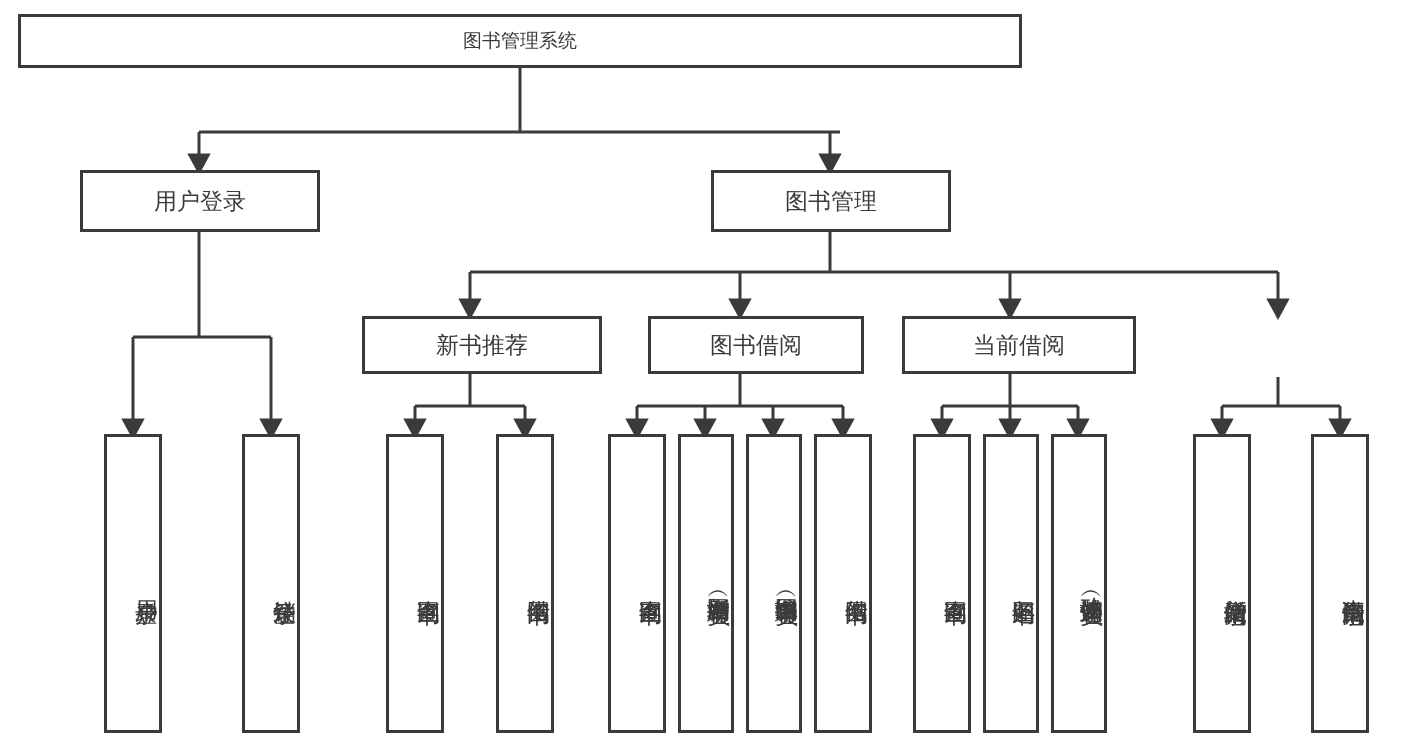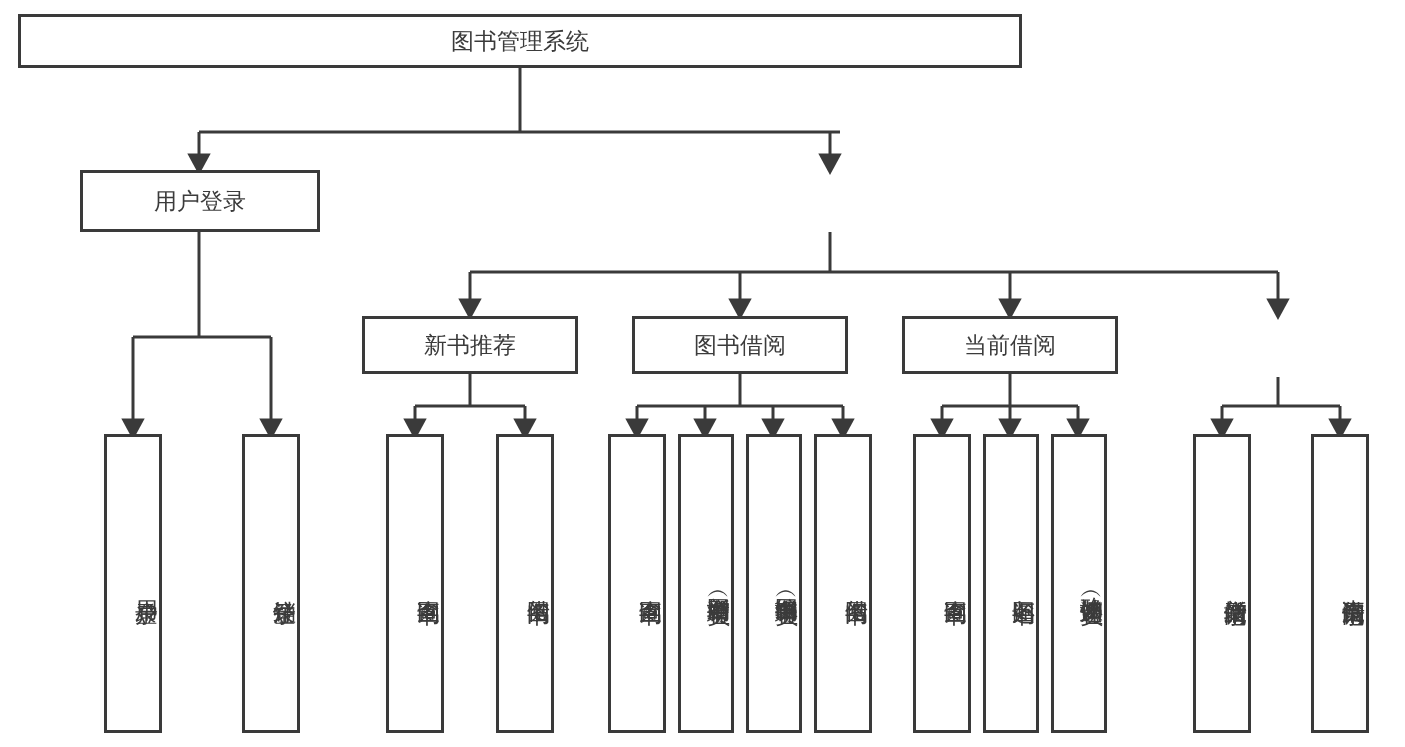--- a/index.html
+++ b/index.html
@@ -30,21 +30,21 @@
     box-sizing: border-box;
     border: 3px solid #3a3a3a;
     background: #ffffff;
     display: flex;
     align-items: center;
     justify-content: center;
     color: #3b3b3b;
     text-align: center;
   }
   .node.root {
-    font-size: 23px;
+    font-size: 19px;
   }
   .node.lvl1 {
     font-size: 23px;
   }
   .node.lvl2 {
     font-size: 23px;
   }
   .node.leaf {
     font-size: 23px;
     writing-mode: vertical-rl;
@@ -127,28 +127,31 @@
     </g>
   </svg>
 
   <div class="node root" style="left:18px; top:14px; width:1004px; height:54px;">
     <span>图书管理系统</span>
   </div>
 
   <div class="node lvl1" style="left:80px; top:170px; width:240px; height:62px;">
     <span>用户登录</span>
   </div>
+  <div class="node lvl1" style="left:711px; top:170px; width:240px; height:62px;">
+    <span>图书管理</span>
+  </div>
 
-  <div class="node lvl2" style="left:362px; top:316px; width:216px; height:58px;">
+  <div class="node lvl2" style="left:362px; top:316px; width:240px; height:58px;">
     <span>新书推荐</span>
   </div>
-  <div class="node lvl2" style="left:632px; top:316px; width:216px; height:58px;">
+  <div class="node lvl2" style="left:648px; top:316px; width:216px; height:58px;">
     <span>图书借阅</span>
   </div>
-  <div class="node lvl2" style="left:902px; top:316px; width:216px; height:58px;">
+  <div class="node lvl2" style="left:902px; top:316px; width:234px; height:58px;">
     <span>当前借阅</span>
   </div>
 
   <div class="node leaf" style="left:104px; top:434px; width:58px; height:299px;">
     <span class="leaf-text">用户登录</span>
   </div>
   <div class="node leaf" style="left:242px; top:434px; width:58px; height:299px;">
     <span class="leaf-text">注销登录</span>
   </div>
 

